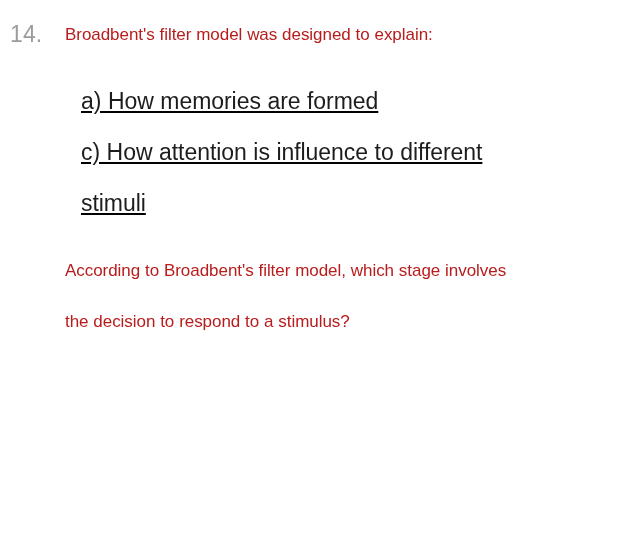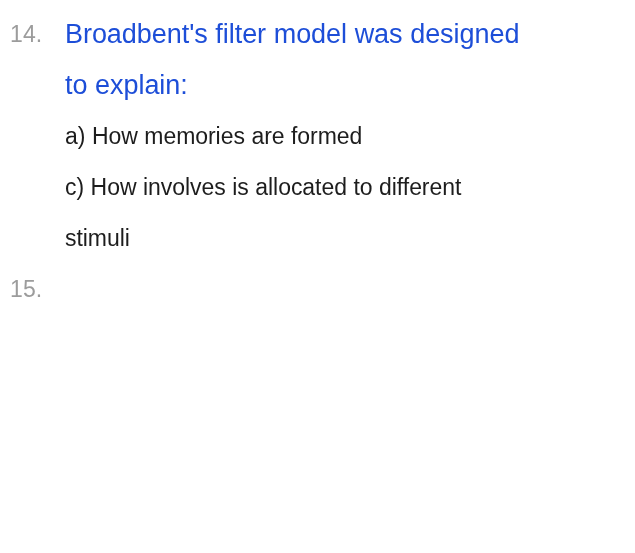--- a/index.html
+++ b/index.html
@@ -39,30 +39,31 @@
     top: 0;
     width: 48px;
     text-align: left;
     color: #9c9c9c;
     font-size: 23px;
     line-height: 51px;
     letter-spacing: 0.1px;
     white-space: nowrap;
   }
   .q-stem {
-    color: #1d4ed8;
-    font-size: 27px;
+    color: #b91c1c;
+    font-size: 17px;
     line-height: 51px;
     letter-spacing: -0.05px;
     word-spacing: 0.2px;
   }
   .options {
     list-style: none;
-    margin: 0;
+    margin: 16px;
     padding: 0;
+    text-decoration: underline;
   }
   .option {
     color: #1d1d1d;
     font-size: 23px;
     line-height: 51px;
     letter-spacing: -0.05px;
     word-spacing: 0.2px;
   }
   .q14 { padding-top: 9px; }
   .q14 .q-marker { top: 9px; }
@@ -72,23 +73,23 @@
 
 <div class="page">
 
   <ol class="question-list">
 
     <li class="question q14">
       <span class="q-marker">14.</span>
       <div class="q-stem">Broadbent's filter model was designed to explain:</div>
       <ul class="options">
         <li class="option">a) How memories are formed</li>
-        <li class="option">c) How involves is allocated to different stimuli</li>
+        <li class="option">c) How attention is influence to different stimuli</li>
       </ul>
     </li>
 
     <li class="question q15">
-      <span class="q-marker">15.</span>
+      <div class="q-stem">According to Broadbent's filter model, which stage involves the decision to respond to a stimulus?</div>
     </li>
 
   </ol>
 
 </div>
 
 </body></html>

